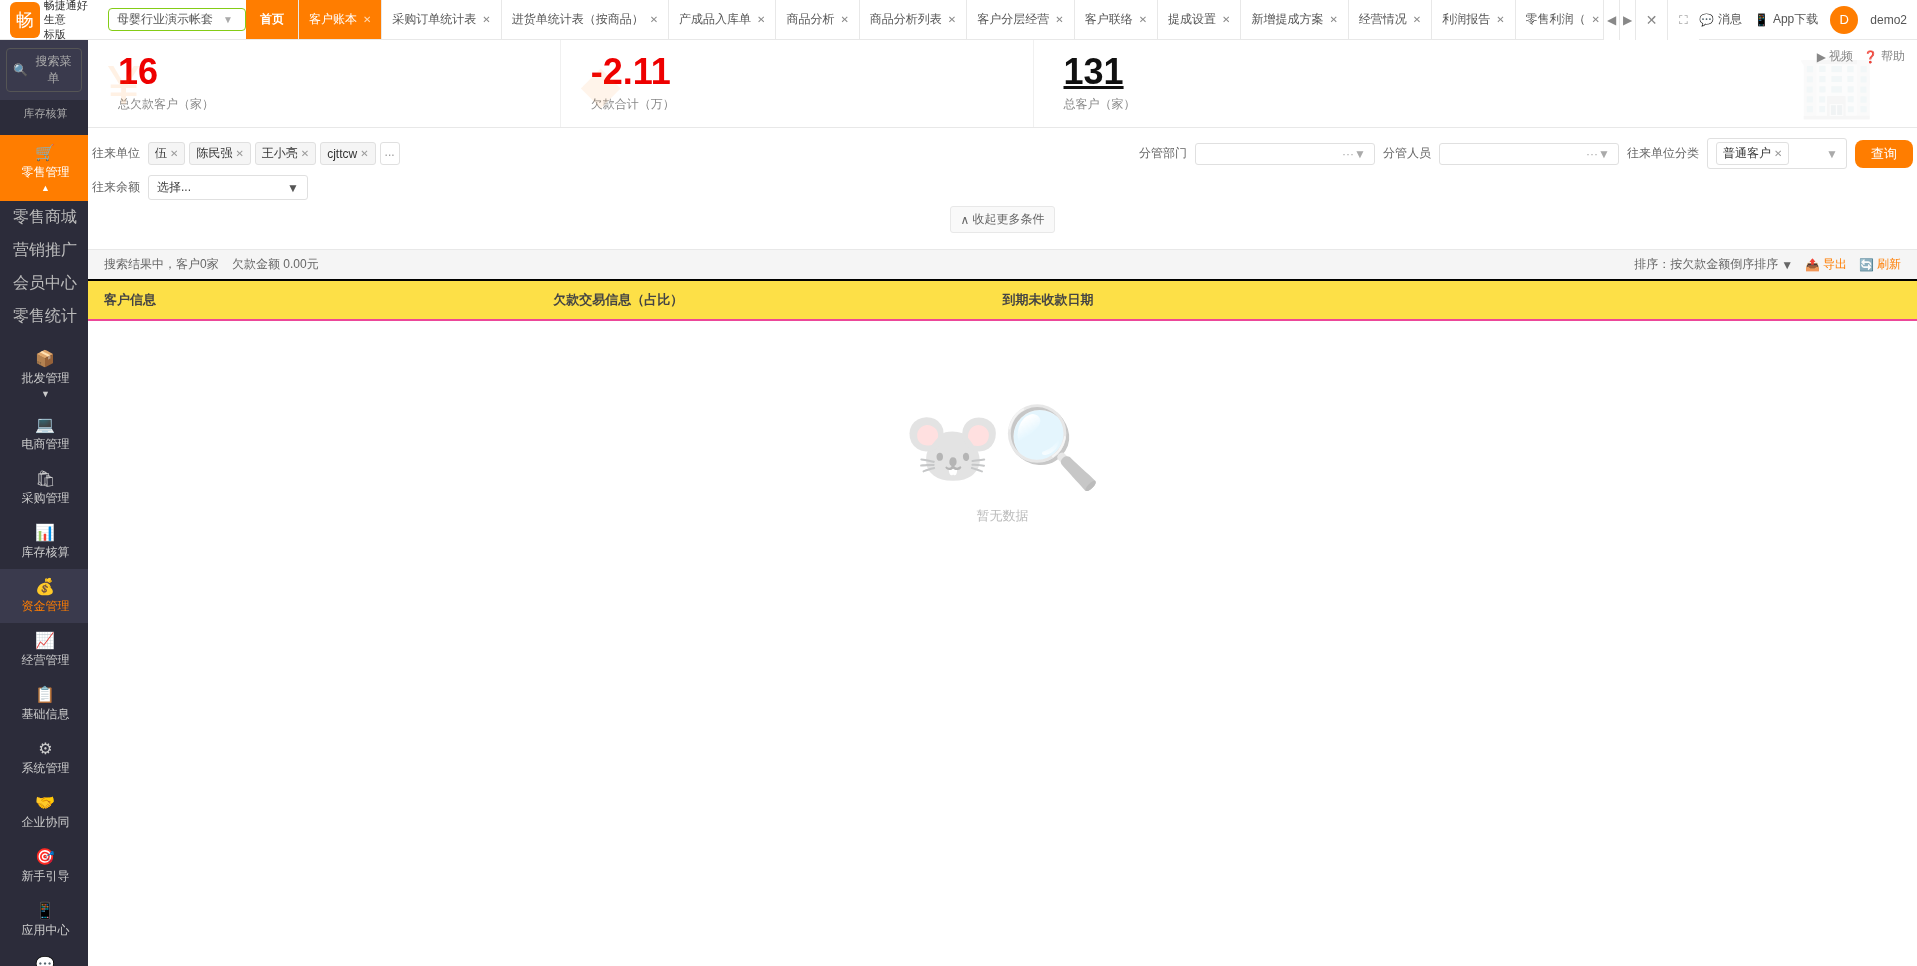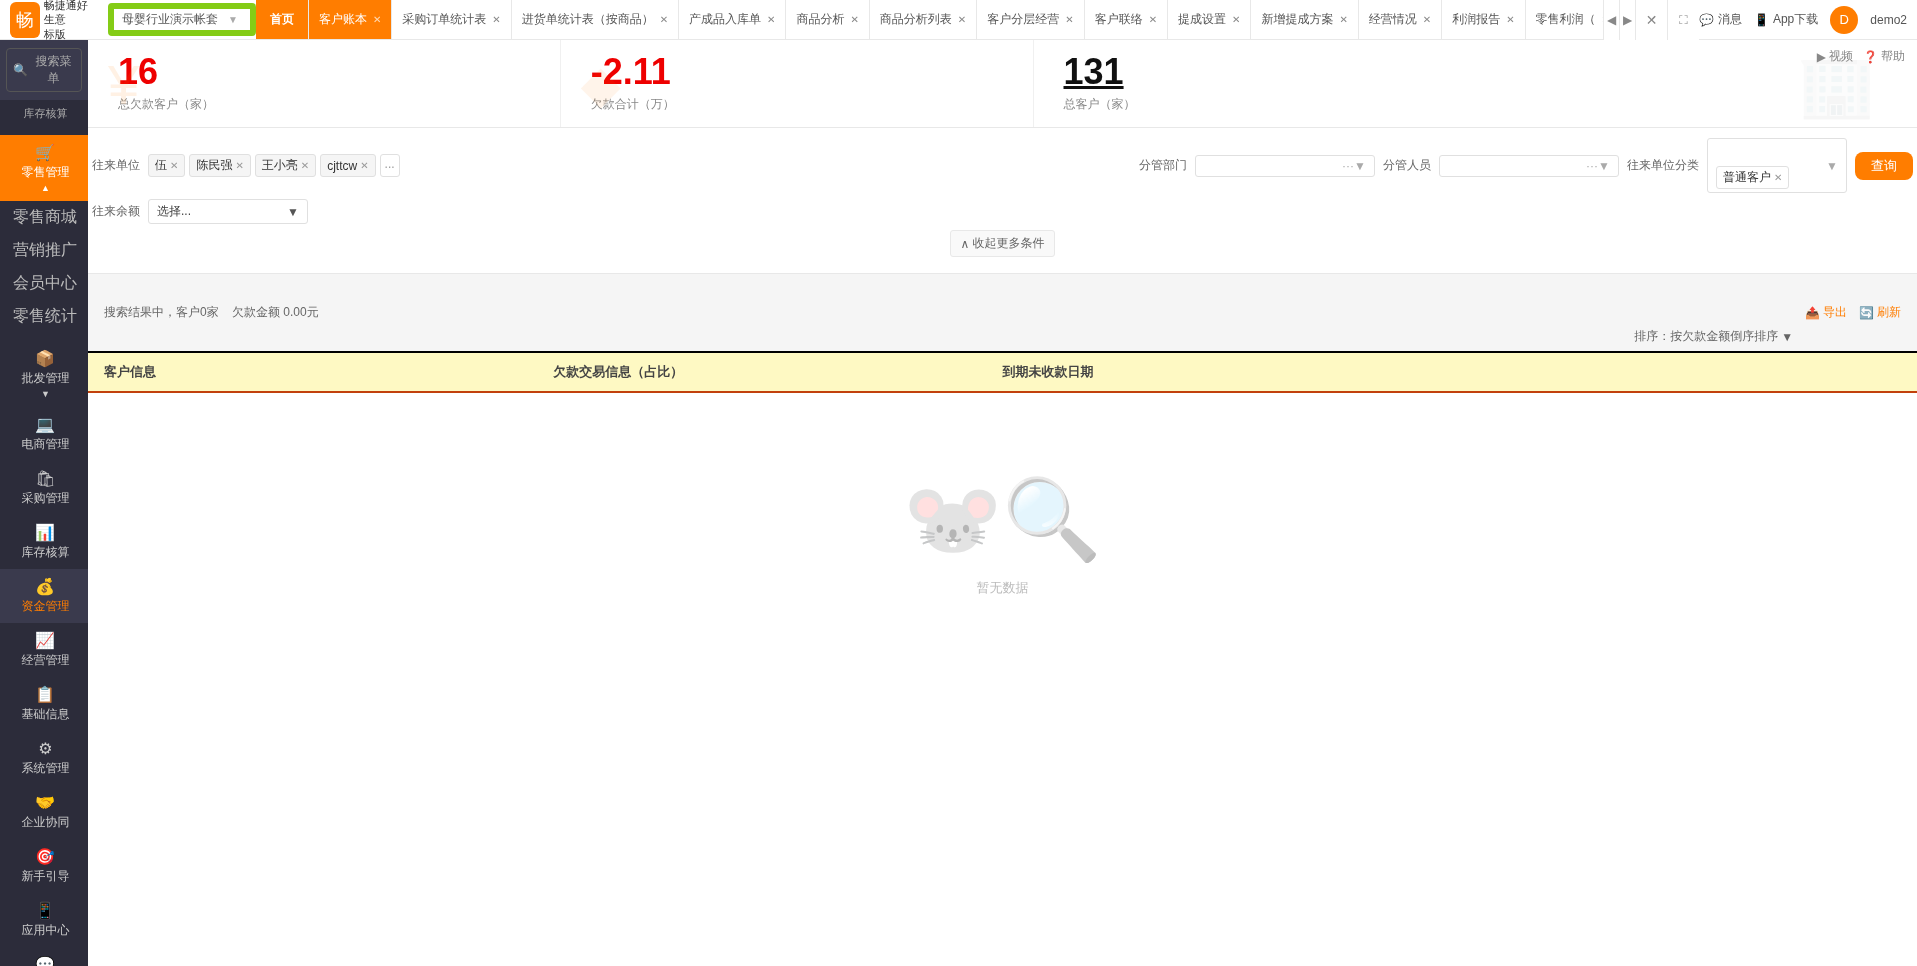--- a/index.html
+++ b/index.html
@@ -3,21 +3,21 @@
   <meta charset="utf-8">
   <style>
     * { margin: 0; padding: 0; box-sizing: border-box; }
     body { font-family: "Microsoft YaHei", Arial, sans-serif; font-size: 13px; background: #f5f5f5; color: #333; display: flex; flex-direction: column; height: 100vh; overflow: hidden; }
 
     
     .top-bar { display: flex; align-items: center; background: #fff; height: 40px; padding: 0 10px; border-bottom: 1px solid #e8e8e8; flex-shrink: 0; }
     .logo-area { display: flex; align-items: center; width: 88px; flex-shrink: 0; }
     .logo-icon { width: 36px; height: 36px; background: #ff7d00; border-radius: 6px; display: flex; align-items: center; justify-content: center; color: #fff; font-size: 18px; margin-right: 4px; }
     .logo-text { font-size: 11px; color: #333; line-height: 1.3; }
-    .system-selector { display: flex; align-items: center; border: 6px solid #84cc16; border-radius: 4px; padding: 2px 8px; margin-left: 10px; cursor: pointer; font-size: 12px; color: #555; background: #fff; }
+    .system-selector { display: flex; align-items: center; border: 1px solid #84cc16; border-radius: 4px; padding: 2px 8px; margin-left: 10px; cursor: pointer; font-size: 12px; color: #555; background: #fff; }
     .system-selector span { margin-right: 4px; }
     .top-nav-tabs { display: flex; align-items: stretch; flex: 1; overflow: hidden; height: 100%; }
     .nav-tab { display: flex; align-items: center; padding: 0 10px; height: 100%; border-right: 1px solid #e8e8e8; cursor: pointer; font-size: 12px; white-space: nowrap; position: relative; color: #555; }
     .nav-tab.active { background: #ff7d00; color: #fff; }
     .nav-tab .close-x { margin-left: 6px; font-size: 10px; opacity: 0.7; }
     .nav-tab.home-tab { background: #ff7d00; color: #fff; padding: 0 14px; font-weight: bold; }
     .top-right { display: flex; align-items: center; gap: 12px; margin-left: auto; flex-shrink: 0; }
     .top-right-item { display: flex; align-items: center; gap: 4px; font-size: 12px; color: #555; cursor: pointer; }
     .avatar { width: 28px; height: 28px; border-radius: 50%; background: #ff7d00; display: flex; align-items: center; justify-content: center; color: #fff; font-size: 13px; }
 
@@ -62,26 +62,26 @@
     .filter-select { display: flex; align-items: center; border: 1px solid #e0e0e0; border-radius: 3px; padding: 3px 8px; font-size: 12px; color: #555; min-width: 120px; cursor: pointer; background: #fff; position: relative; }
     .filter-select .select-arrow { margin-left: auto; color: #aaa; }
     .filter-select-wide { min-width: 180px; }
     .filter-select-dots { margin-left: 4px; color: #aaa; }
     .collapse-btn { display: flex; align-items: center; justify-content: center; font-size: 12px; color: #666; cursor: pointer; padding: 4px 10px; background: #f9f9f9; border: 1px solid #e8e8e8; border-radius: 3px; gap: 3px; }
 
     
     .search-result-bar { display: flex; align-items: center; justify-content: space-between; padding: 6px 16px; background: #f5f5f5; border-bottom: 2px solid #000000; flex-shrink: 0; }
     .search-result-left { font-size: 12px; color: #666; }
     .search-result-right { display: flex; align-items: center; gap: 12px; font-size: 12px; color: #666; }
-    .sort-btn { display: flex; align-items: center; gap: 3px; cursor: pointer; margin-top: 48px; }
+    .sort-btn { display: flex; align-items: center; gap: 3px; cursor: pointer; }
     .action-btn { display: flex; align-items: center; gap: 3px; cursor: pointer; color: #ff7d00; }
 
     
     .table-area { flex: 1; overflow-y: auto; background: #fff; }
-    .table-header { display: grid; grid-template-columns: 2fr 2fr 2fr 2fr; padding: 10px 16px; border-bottom: 2px solid #c2410c; background: #fef9c3; }
+    .table-header { display: grid; grid-template-columns: 2fr 2fr 2fr 2fr; padding: 10px 16px; border-bottom: 2px solid #ec4899; background: #fde047; }
     .table-header-cell { font-size: 13px; font-weight: bold; color: #444; }
     .table-empty { display: flex; flex-direction: column; align-items: center; justify-content: center; padding: 80px 0; color: #bbb; }
     .empty-icon { font-size: 64px; margin-bottom: 12px; opacity: 0.5; }
     .empty-text { font-size: 13px; color: #bbb; }
 
     
     .query-btn { background: #ff7d00; color: #fff; border: none; border-radius: 8px; padding: 5px 16px; font-size: 13px; cursor: pointer; }
 
     
     ::-webkit-scrollbar { width: 6px; height: 6px; }
@@ -339,21 +339,21 @@
 
         <div class="filter-label">分管人员</div>
         <div class="filter-select filter-select-wide">
           <span style="color:#bbb; flex:1;"></span>
           <span class="filter-select-dots">···</span>
           <span class="select-arrow">▼</span>
         </div>
 
         <div class="filter-label">往来单位分类</div>
         <div class="filter-select" style="min-width:140px;">
-          <div class="filter-tag" style="margin-right:4px; background:#fff;margin-top:24px;">
+          <div class="filter-tag" style="margin-right:4px; background:#fff;">
             <span>普通客户</span>
             <span class="tag-close">✕</span>
           </div>
           <span class="select-arrow">▼</span>
         </div>
 
         <button class="query-btn">查询</button>
       </div>
 
       <div class="filter-row">

